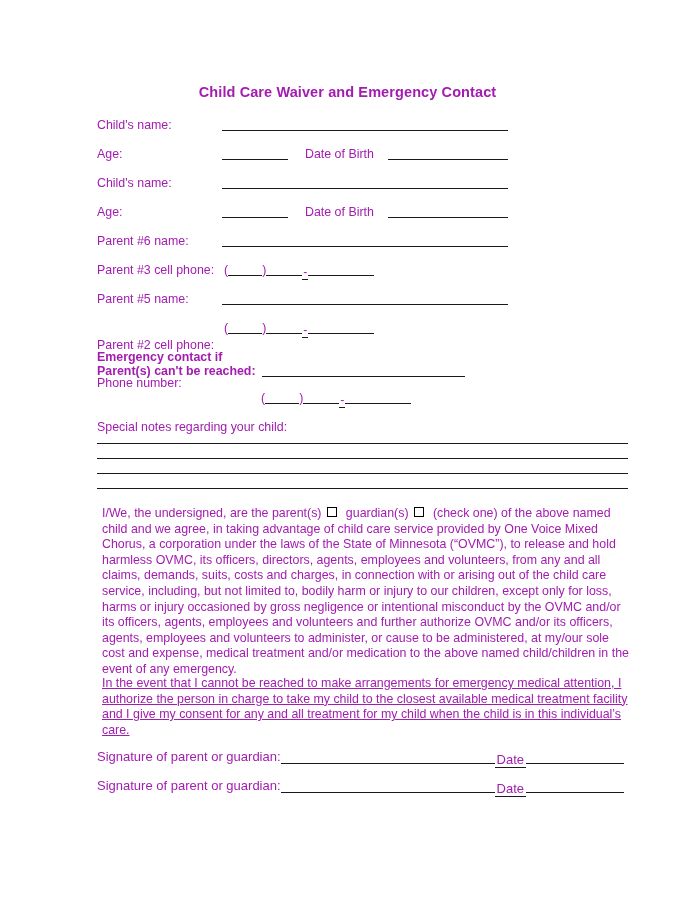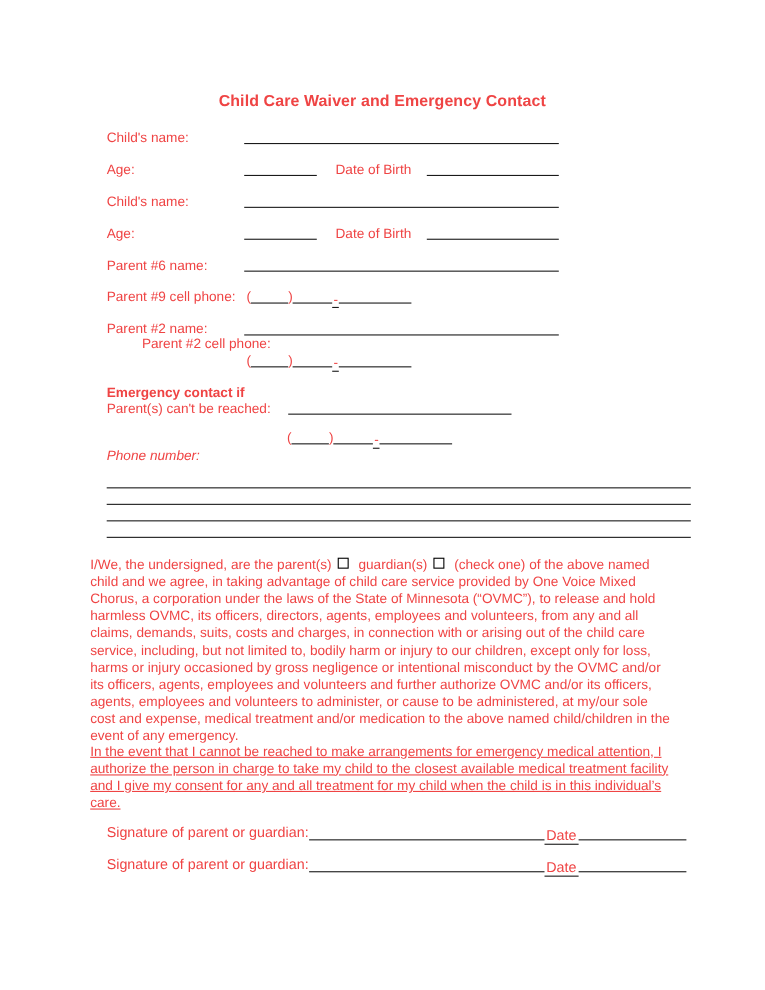--- a/index.html
+++ b/index.html
@@ -6,21 +6,21 @@
     margin: 0;
     padding: 0;
     background: #ffffff;
   }
   .page {
     position: relative;
     width: 695px;
     height: 900px;
     background: #ffffff;
     font-family: "Liberation Sans", sans-serif;
-    color: #ef4444;
+    color: #a21caf;
     overflow: hidden;
   }
   .title {
     position: absolute;
     left: 0;
     top: 84px;
     width: 695px;
     text-align: center;
     font-size: 14.5px;
     font-weight: bold;
@@ -83,21 +83,21 @@
   .phone .last {
     display: inline-block;
     width: 66px;
     border-bottom: 1.4px solid #1a1a1a;
     vertical-align: -2px;
   }
 
   
   .para {
     position: absolute;
-    left: 82px;
+    left: 102px;
     width: 532px;
     font-size: 12.4px;
     line-height: 15.6px;
     text-align: left;
   }
   .checkbox {
     display: inline-block;
     width: 8px;
     height: 8px;
     border: 1.1px solid #000;
@@ -167,53 +167,56 @@
     <span class="lbl">Date of Birth</span>
   </div>
   <div class="rule" style="left:388px; top:217px; width:120px;"></div>
 
   <div class="row" style="top:234px;">
     <span class="lbl">Parent #6 name:</span>
   </div>
   <div class="rule" style="left:222px; top:246px; width:286px;"></div>
 
   <div class="row" style="top:263px;">
-    <span class="lbl">Parent #9 cell phone:</span>
+    <span class="lbl">Parent #3 cell phone:</span>
   </div>
   <div class="phone" style="left:224px; top:263px;">
     <span class="paren">(</span><span class="area"></span><span class="paren">)</span><span class="mid"></span><span class="dash">-</span><span class="last"></span>
   </div>
 
   <div class="row" style="top:292px;">
-    <span class="lbl">Parent #2 name:</span>
+    <span class="lbl">Parent #5 name:</span>
   </div>
   <div class="rule" style="left:222px; top:304px; width:286px;"></div>
 
-  <div class="row" style="top:305px;margin-left:32px;">
+  <div class="row" style="top:338px;">
     <span class="lbl">Parent #2 cell phone:</span>
   </div>
   <div class="phone" style="left:224px; top:321px;">
     <span class="paren">(</span><span class="area"></span><span class="paren">)</span><span class="mid"></span><span class="dash">-</span><span class="last"></span>
   </div>
 
   <div class="row" style="top:350px;font-weight:bold;">
     <span class="lbl">Emergency contact if</span>
   </div>
-  <div class="row" style="top:364px;">
+  <div class="row" style="top:364px;font-weight:bold;">
     <span class="lbl">Parent(s) can't be reached:</span>
   </div>
   <div class="rule" style="left:262px; top:376px; width:203px;"></div>
 
-  <div class="row" style="top:407px;font-style:italic;">
+  <div class="row" style="top:376px;">
     <span class="lbl">Phone number:</span>
   </div>
   <div class="phone" style="left:261px; top:391px;">
     <span class="paren">(</span><span class="area"></span><span class="paren">)</span><span class="mid"></span><span class="dash">-</span><span class="last"></span>
   </div>
 
+  <div class="row" style="top:420px;">
+    <span class="lbl">Special notes regarding your child:</span>
+  </div>
   <div class="noteline" style="top:443px;"></div>
   <div class="noteline" style="top:458px;"></div>
   <div class="noteline" style="top:473px;"></div>
   <div class="noteline" style="top:488px;"></div>
 
   <div class="para" style="top:506px;">
     <span>I/We, the undersigned, are the parent(s)</span>
     <span class="checkbox"></span>
     &nbsp;<span>guardian(s)</span>
     <span class="checkbox"></span>

